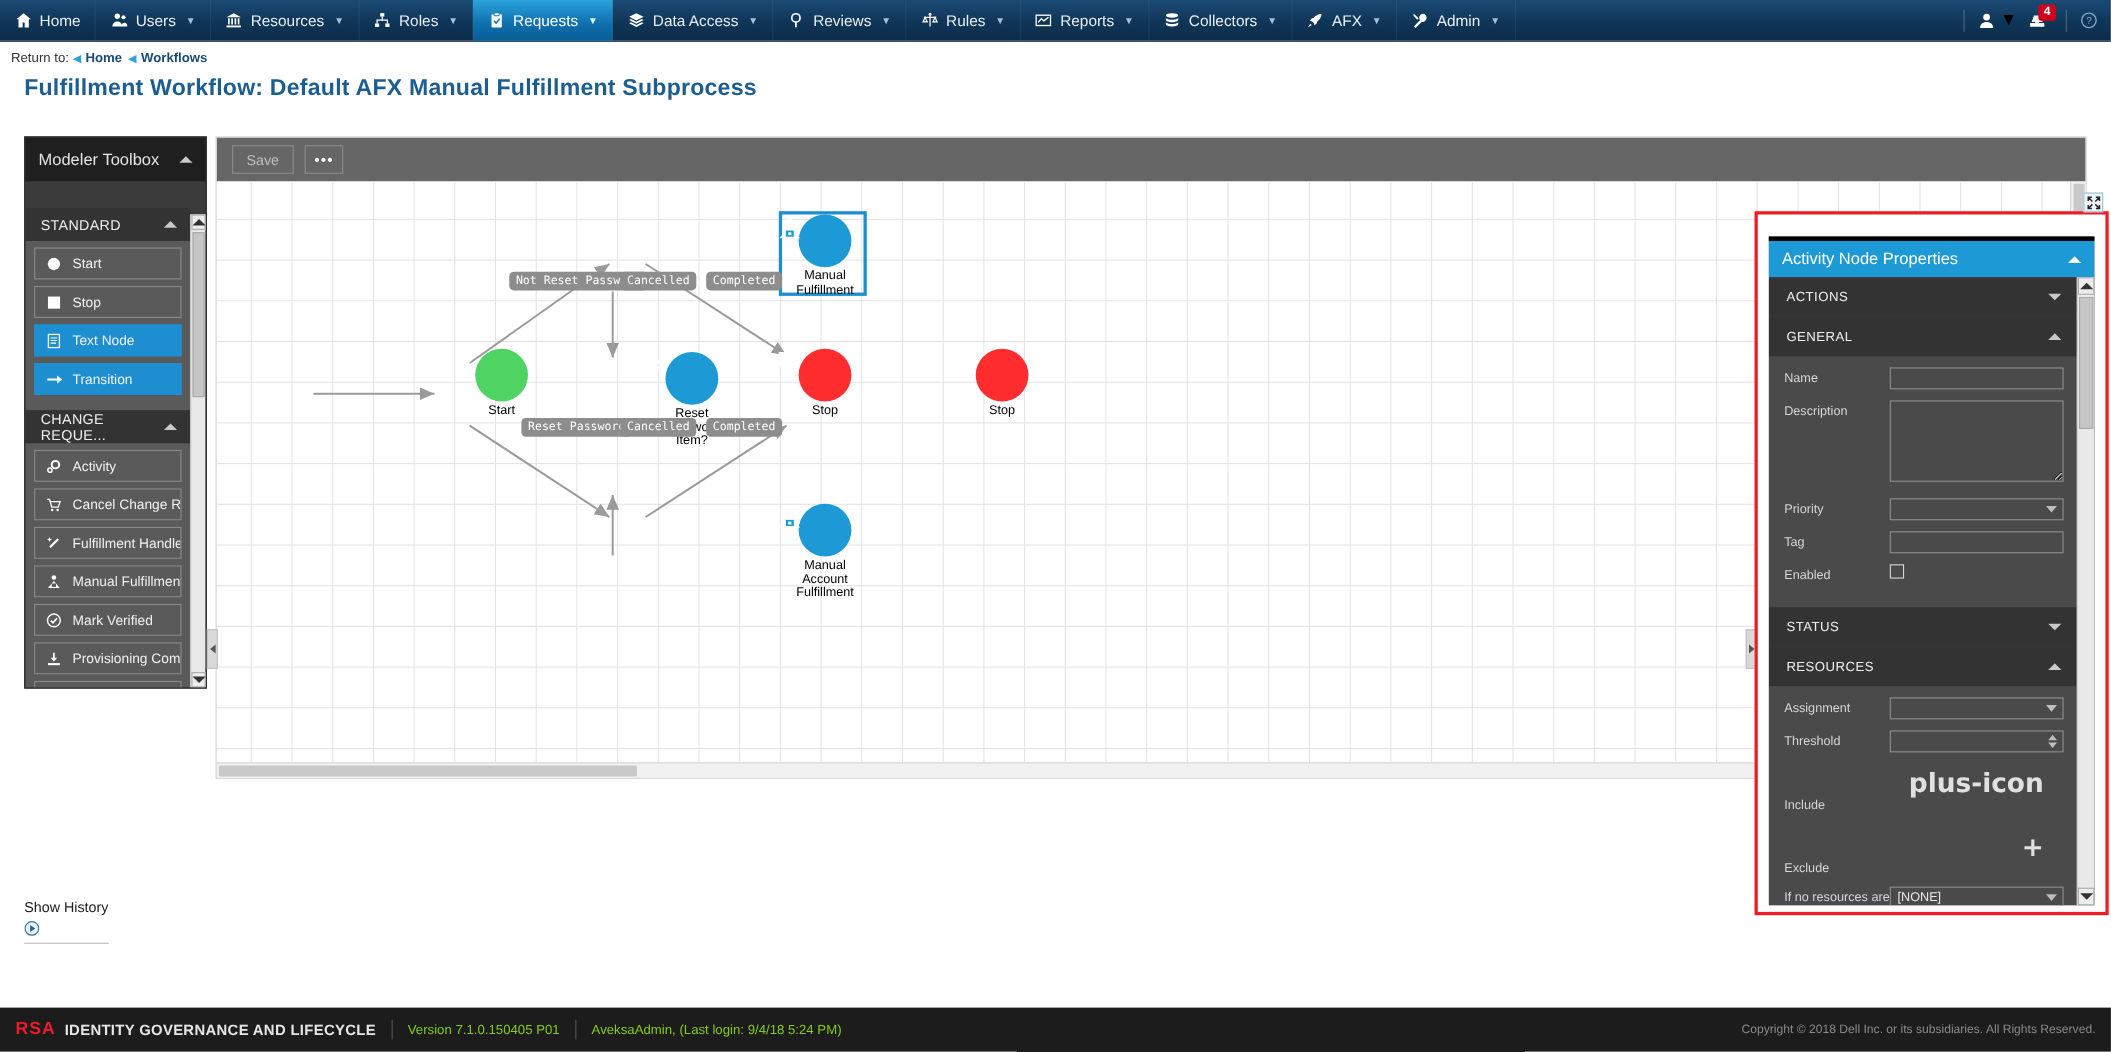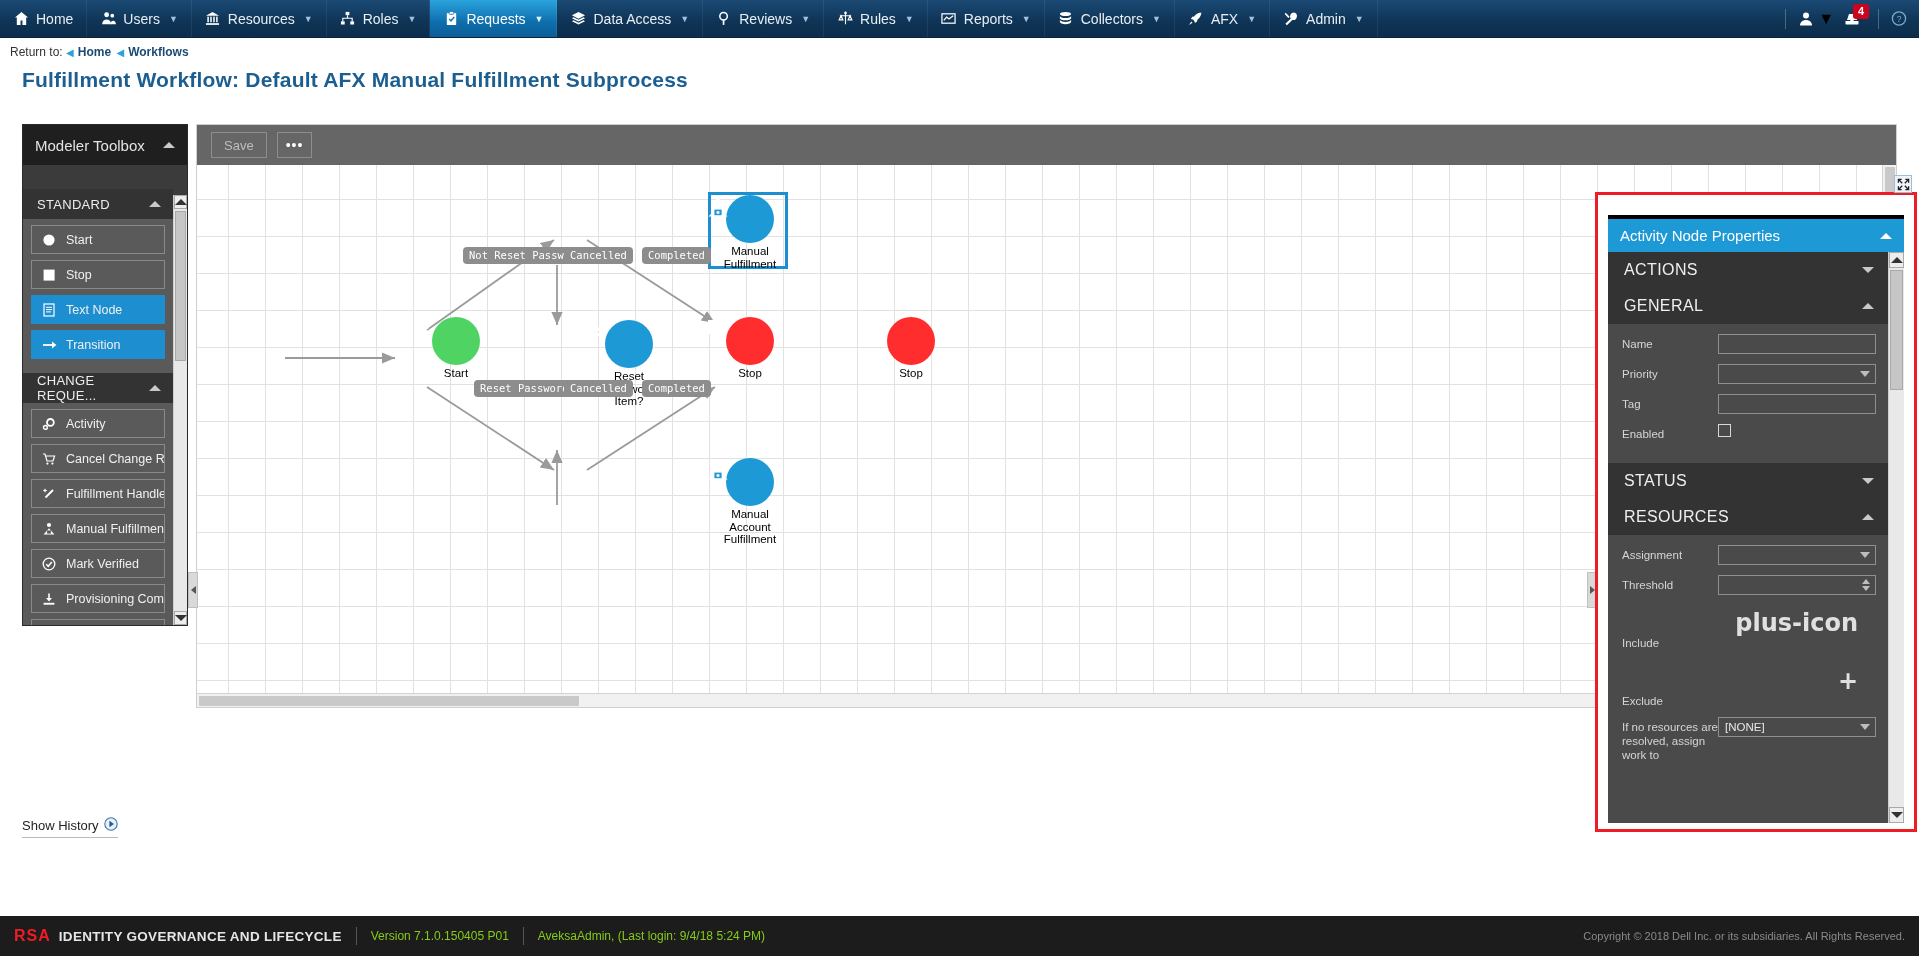--- a/index.html
+++ b/index.html
@@ -180,21 +180,21 @@
     border-top: 4px solid #000;
   }
   #props-head {
     height: 33px; background:#1d9ad6; color:#fff; font-size: 15px;
     display:flex;align-items:center;justify-content:space-between;padding:8px 12px;
     flex: 0 0 33px;
   }
   #props-body { position:relative; flex:1; overflow:hidden; }
   #props-scrollarea { position:absolute; inset:0 16px 0 0; overflow:hidden; }
   .sec-head {
-    background:#333333; color:#efefef; font-size:16px; height: 36px;
+    background:#333333; color:#efefef; font-size:12px; height: 36px;
     display:flex;align-items:center;justify-content:space-between;padding: 0 14px 0 16px;
     letter-spacing:.4px;
   }
   .sec-body { background:#4a4a4a; padding: 10px 12px 12px 14px; }
   .frow { display:flex; align-items:flex-start; margin-bottom: 10px; }
   .flabel { color:#d5d5d5; font-size: 11.5px; width: 96px; flex:0 0 96px; line-height:14px; padding-top:3px;}
   .fctl { flex:1; }
   .finput {
     width: 100%; height: 20px; background:#4a4a4a; border:1px solid #8f8f8f;
   }
@@ -218,23 +218,23 @@
   .minilabel { color:#d5d5d5; font-size:11.5px; margin-top: 4px; }
   
   #pr-sb { position:absolute; right:0; top:0; bottom:0; width:16px; background:#e9e9e9; border-left:1px solid #cfcfcf;}
   #pr-sb .sb-btn { height:16px;background:#ededed;border:1px solid #a9a9a9;display:flex;align-items:center;justify-content:center;cursor:pointer;}
   #pr-sb .sb-btn.bot{position:absolute;bottom:0;left:0;right:0;}
   #pr-sb .sb-thumb{position:absolute;top:18px;left:1px;width:13px;height:120px;background:#c6c6c6;border:1px solid #a9a9a9;cursor:pointer;}
 
   
   #showhistory {
     position:absolute; left: 22px; top: 725px;
-    display:flex; align-items:center; gap:5px;
+    display:flex; gap:5px;
     font-size: 13px; color:#222;
-    border-bottom:1px solid #bbb; padding-bottom: 3px; cursor:pointer;
+    border-bottom:1px solid #bbb; padding-bottom: 3px; cursor:pointer;flex-direction:column;
   }
   #footer {
     position:absolute; left:0; right:0; bottom:0; height: 40px;
     background:#1c1c1c; display:flex;align-items:center; padding: 0 14px;
     color:#e6e6e6; font-size: 12px;
   }
   #footer .rsa { color:#ee1c25; font-weight:bold; font-size:16px; letter-spacing:1px; margin-right:8px;}
   #footer .prod { font-weight:bold; font-size:13.5px; letter-spacing:.3px;}
   #footer .fsep { width:1px;height:18px;background:#555; margin: 0 14px;}
   #footer .dim { color:#84cc16; }
@@ -705,20 +705,24 @@
           <div class="sec-head">
             <span>GENERAL</span>
             <span class="tri-up"></span>
           </div>
           <div class="sec-body">
             <div class="frow">
               <div class="flabel">Name</div>
               <div class="fctl"><input class="finput" type="text" value="" style=""></div>
             </div>
             <div class="frow">
+              <div class="flabel">Description</div>
+              <div class="fctl"><textarea class="ftext" style=""></textarea></div>
+            </div>
+            <div class="frow">
               <div class="flabel">Priority</div>
               <div class="fctl">
                 <div class="fselect">
                   <span></span>
                   <span class="sel-caret"></span>
                 </div>
               </div>
             </div>
             <div class="frow">
               <div class="flabel">Tag</div>

